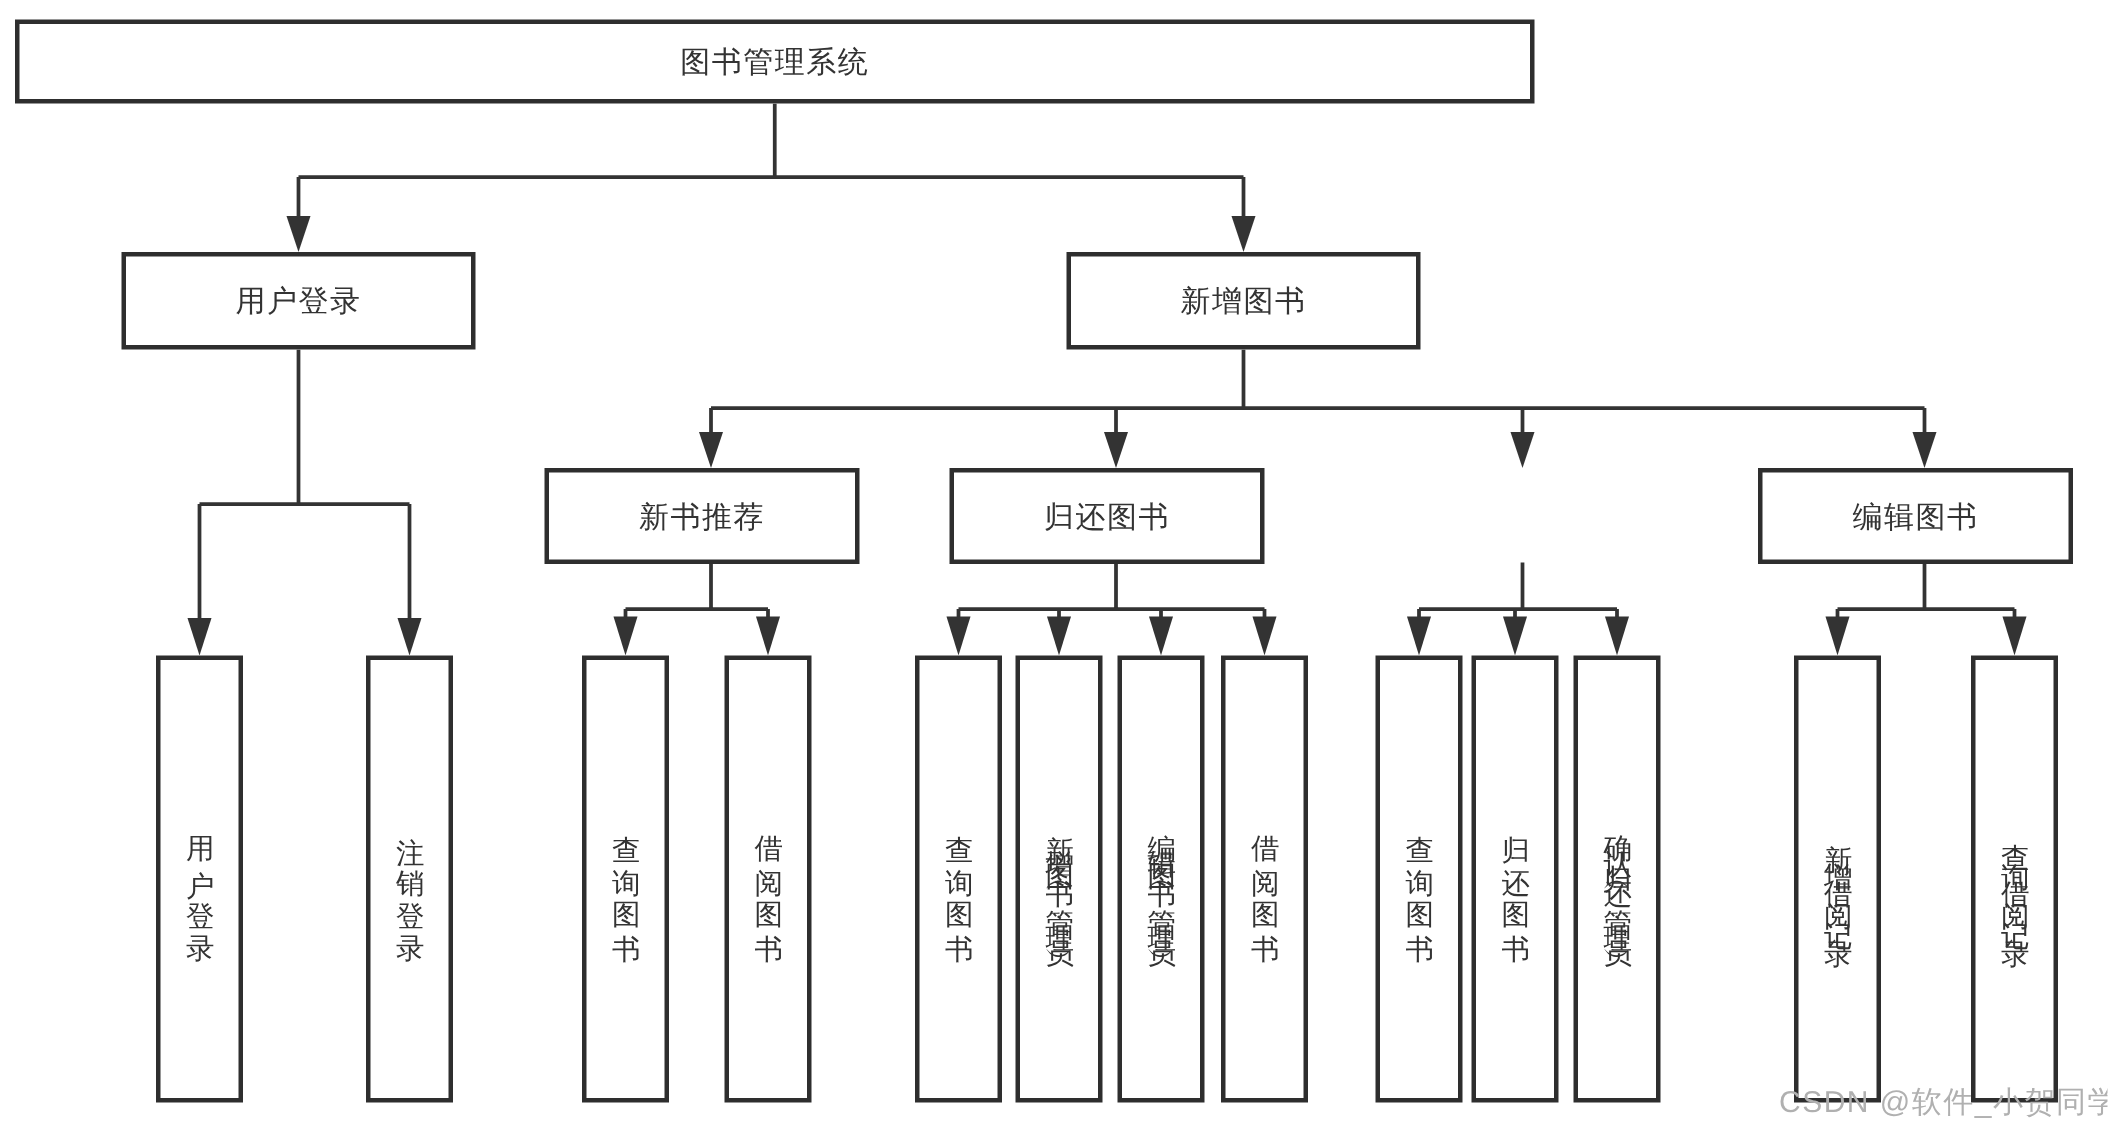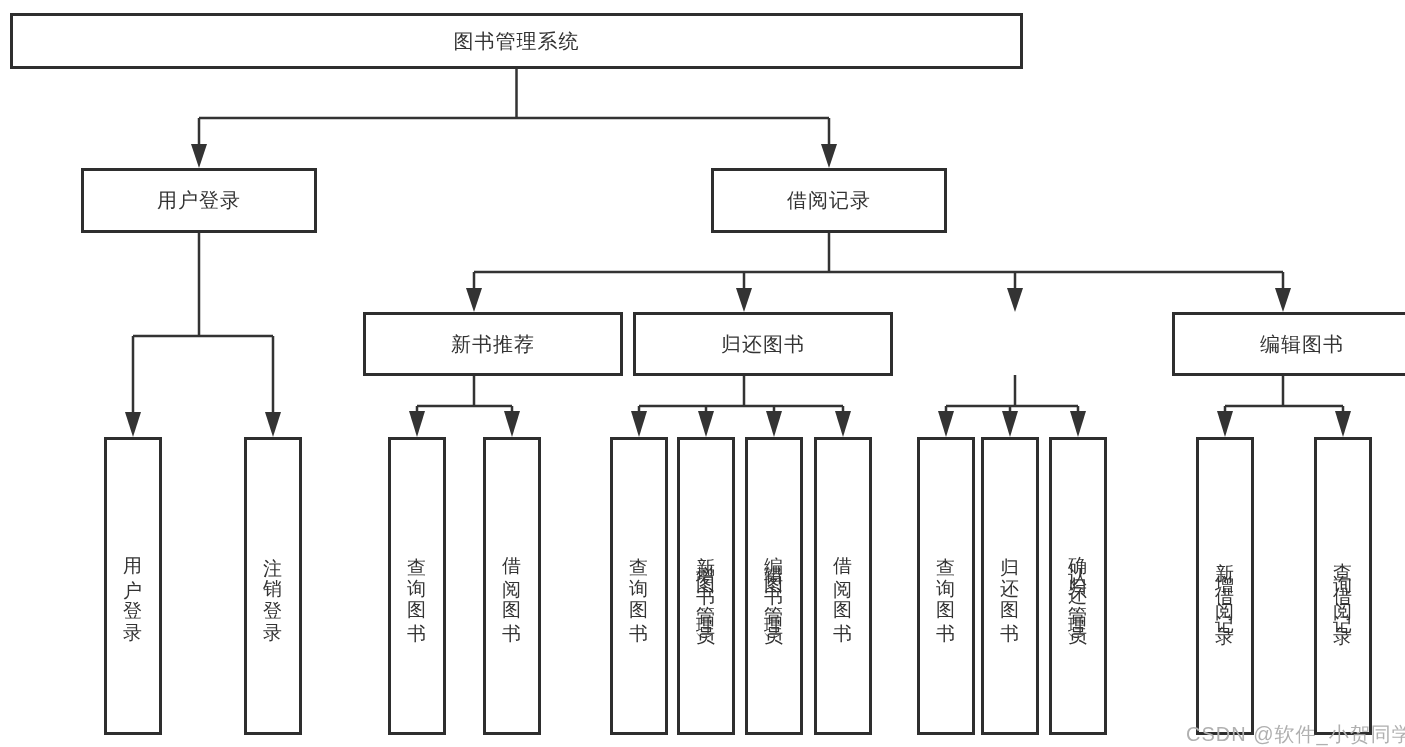--- a/index.html
+++ b/index.html
@@ -25,21 +25,21 @@
     border: 3px solid #2e2e2e;
     display: flex;
     align-items: center;
     justify-content: center;
     color: #333333;
     z-index: 2;
   }
   .node.h { font-size: 20px; letter-spacing: 1px; }
   .root  { left: 10px;   top: 13px;  width: 1013px; height: 56px; }
   .lvl2  { top: 168px; width: 236px; height: 65px; }
-  .lvl3  { top: 312px; width: 260px; height: 64px; }
+  .lvl3  { top: 312px; width: 210px; height: 64px; }
   .leaf  { top: 437px; width: 58px;  height: 298px; }
   .leaf span {
     writing-mode: vertical-rl;
     text-orientation: upright;
     font-size: 19px;
     color: #333333;
     line-height: 1;
   }
   #watermark {
     position: absolute;
@@ -105,21 +105,21 @@
   </svg>
 
   <div class="node h root">
     <span>图书管理系统</span>
   </div>
 
   <div class="node h lvl2" style="left:81px">
     <span>用户登录</span>
   </div>
   <div class="node h lvl2" style="left:711px">
-    <span>借阅记录</span>
+    <span>新增图书</span>
   </div>
 
   <div class="node h lvl3" style="left:363px">
     <span>新书推荐</span>
   </div>
   <div class="node h lvl3" style="left:633px">
     <span>归还图书</span>
   </div>
   <div class="node h lvl3" style="left:1172px">
     <span>编辑图书</span>

